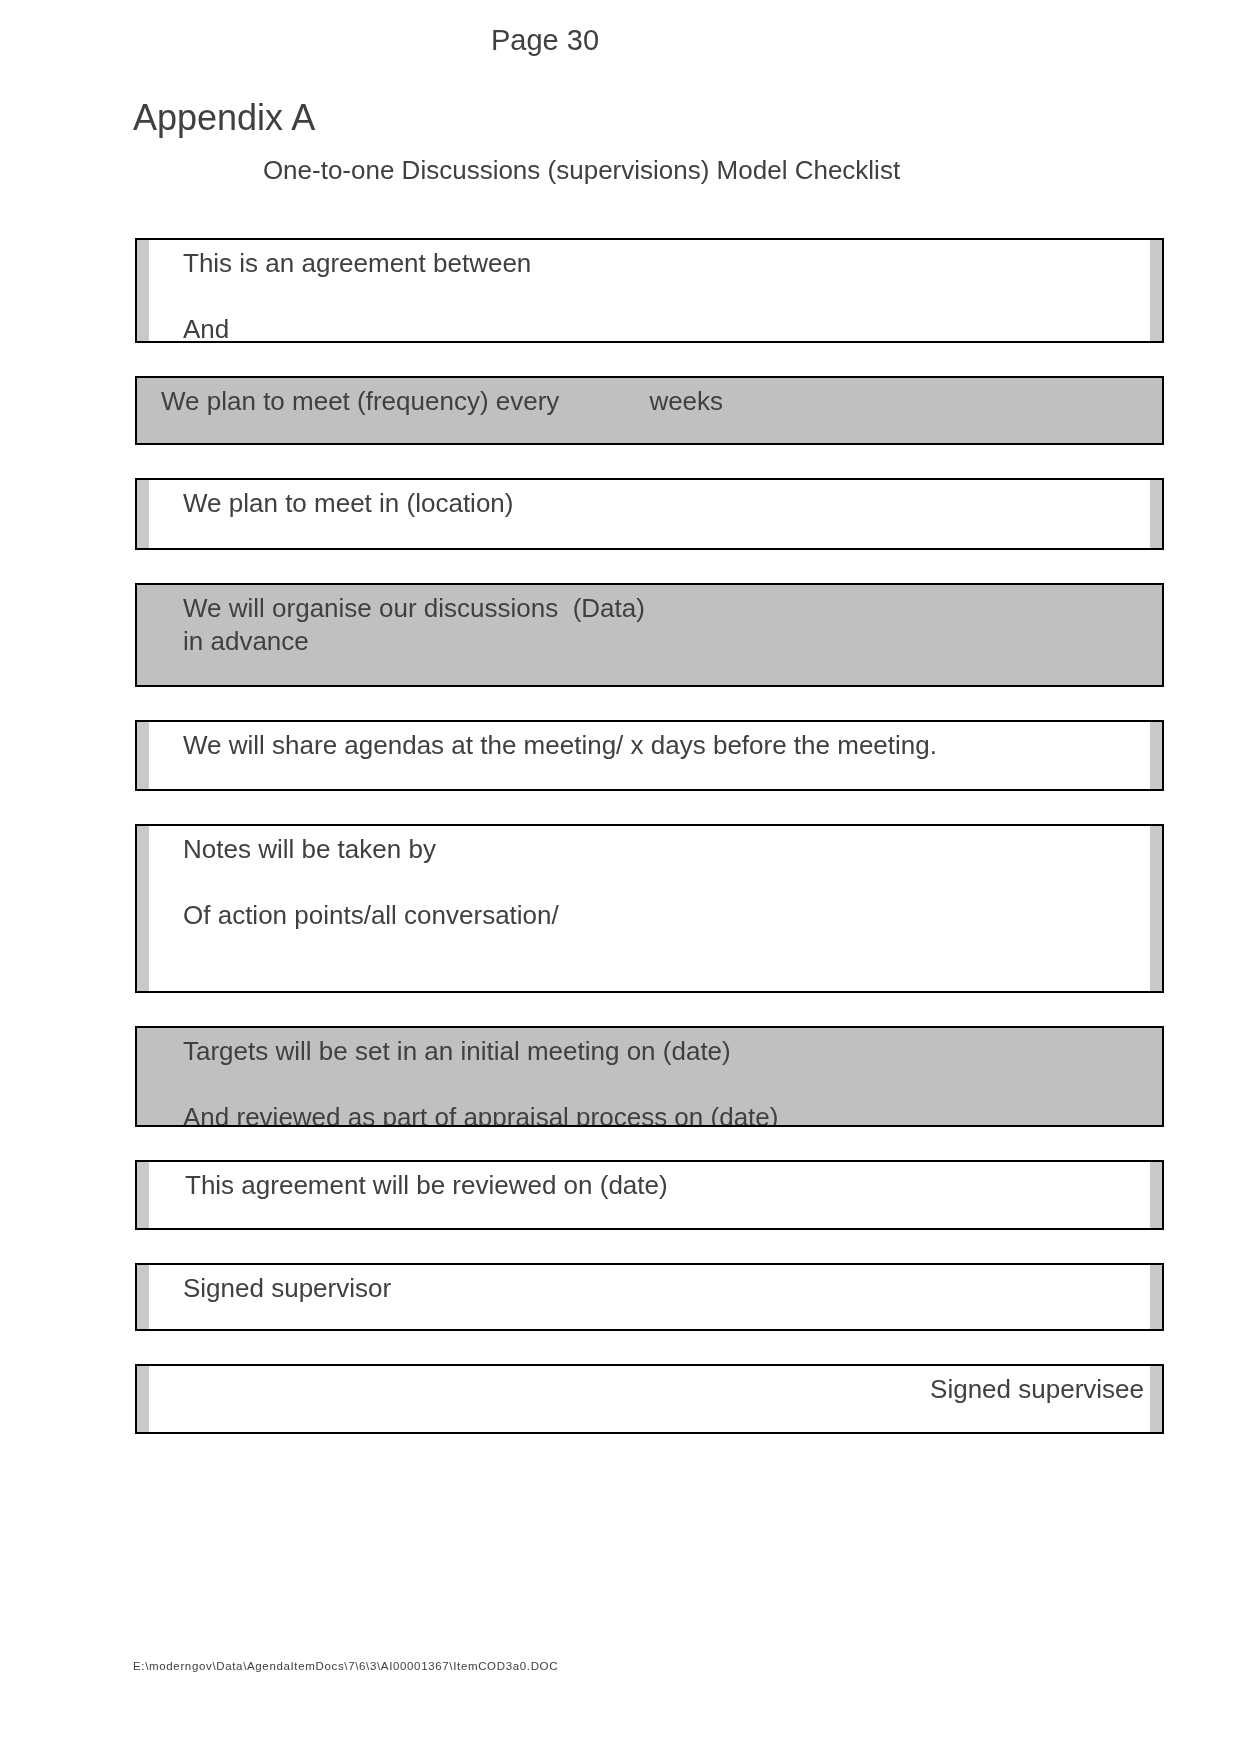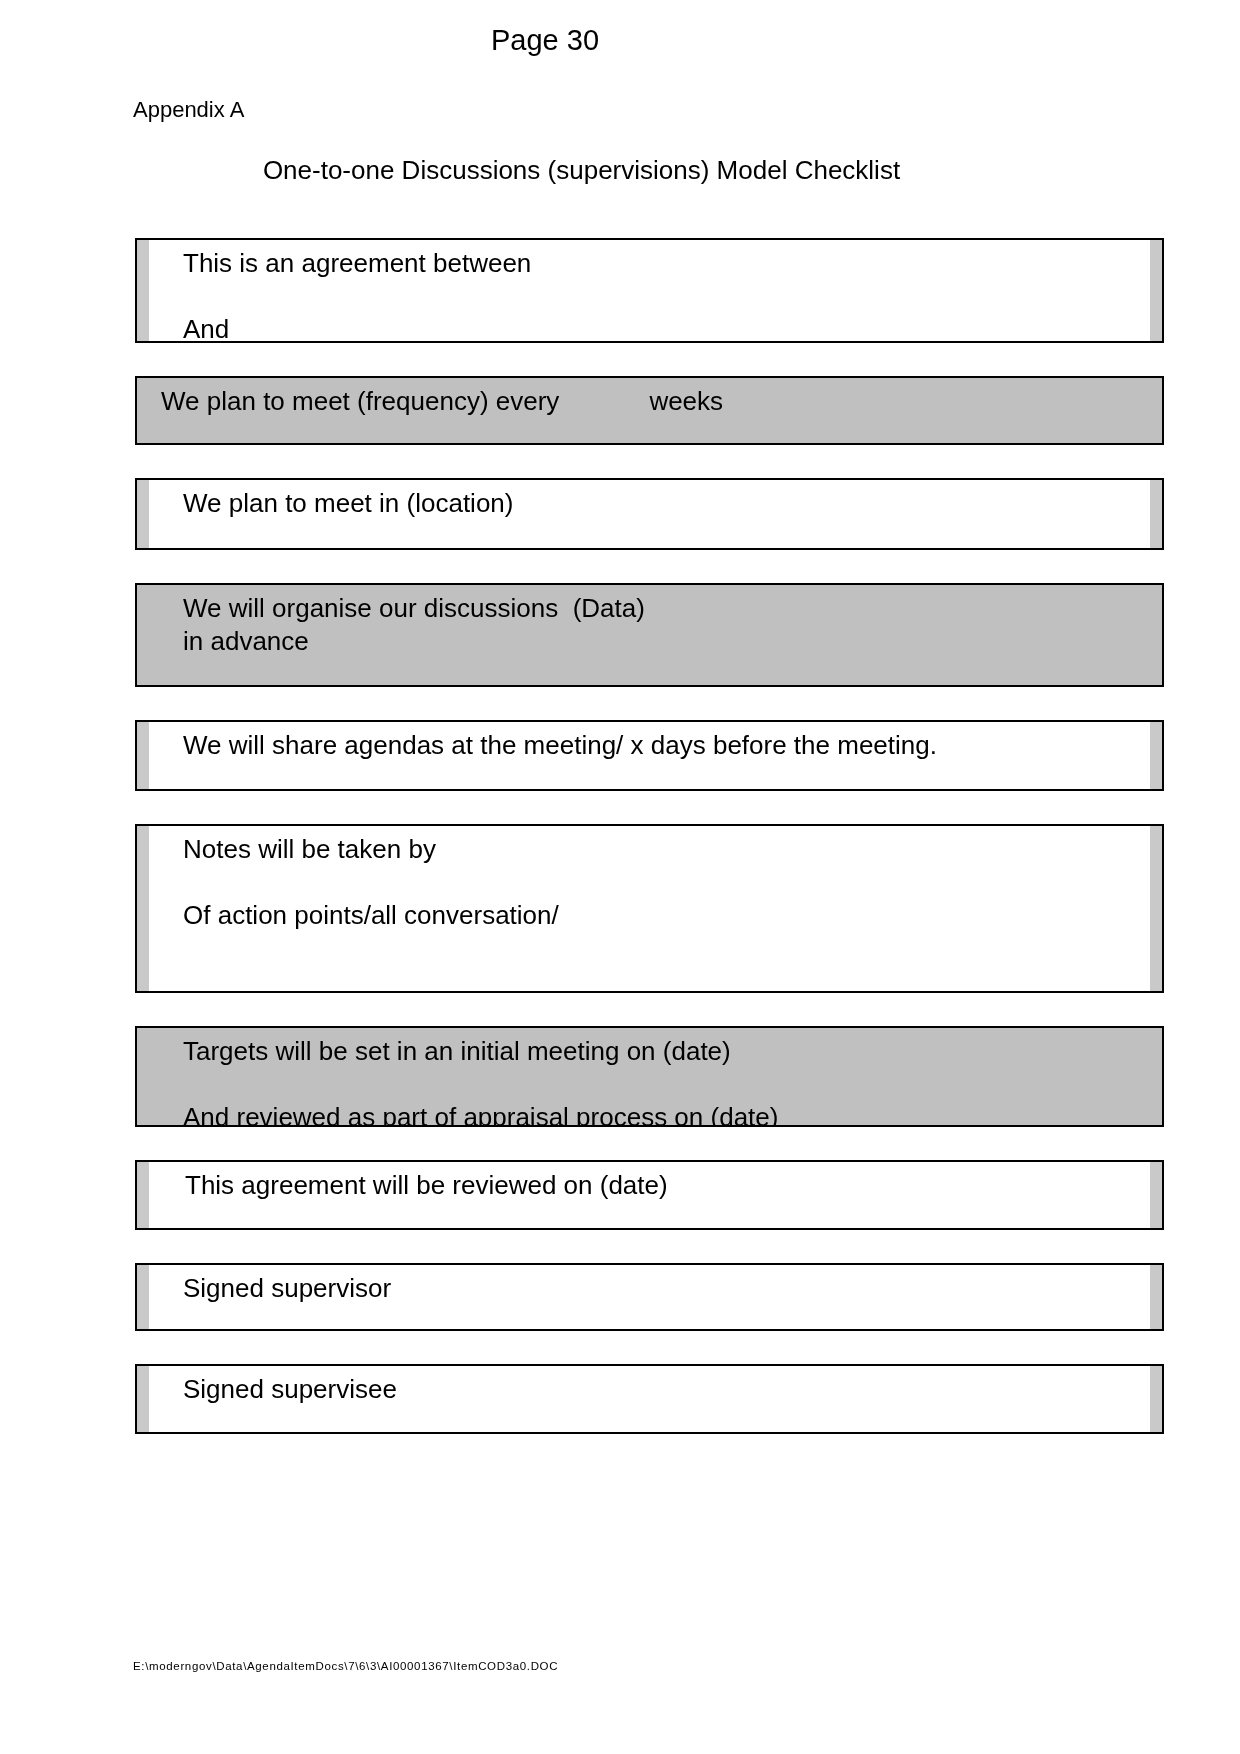--- a/index.html
+++ b/index.html
@@ -2,33 +2,33 @@
 <html><head>
 <meta charset="utf-8">
 <style>
   html,body{margin:0;padding:0;background:#fff;}
   .page{
     position:relative;
     width:1240px;
     height:1754px;
     background:#ffffff;
     font-family:"Liberation Sans","DejaVu Sans",sans-serif;
-    color:#000000;
+    color:#404040;
     overflow:hidden;
   }
   .page-number{
     position:absolute;
     top:24px; left:0; width:1090px;
     text-align:center;
     font-size:29px;
   }
   .appendix{
     position:absolute;
     top:97px; left:133px;
-    font-size:22px;
+    font-size:36px;
   }
   .doc-title{
     position:absolute;
     top:155px; left:0; width:1163px;
     text-align:center;
     font-size:26px;
   }
   .boxes{
     position:absolute;
     left:135px; top:238px; width:1029px;
@@ -114,20 +114,20 @@
       <div class="box white" style="height: 70px; padding-left: 48px;">
         <div class="strip left"></div>
         <div class="strip right"></div>
         <div class="line">This agreement will be reviewed on (date)</div>
       </div>
       <div class="box white" style="height: 68px;">
         <div class="strip left"></div>
         <div class="strip right"></div>
         <div class="line">Signed supervisor</div>
       </div>
-      <div class="box white" style="height: 70px;">
+      <div class="box white" style="height: 70px; text-align: right;">
         <div class="strip left"></div>
         <div class="strip right"></div>
         <div class="line">Signed supervisee</div>
       </div>
     </div>
   <div class="footer-path">E:\moderngov\Data\AgendaItemDocs\7\6\3\AI00001367\ItemCOD3a0.DOC</div>
 </div>
 
 </body></html>

